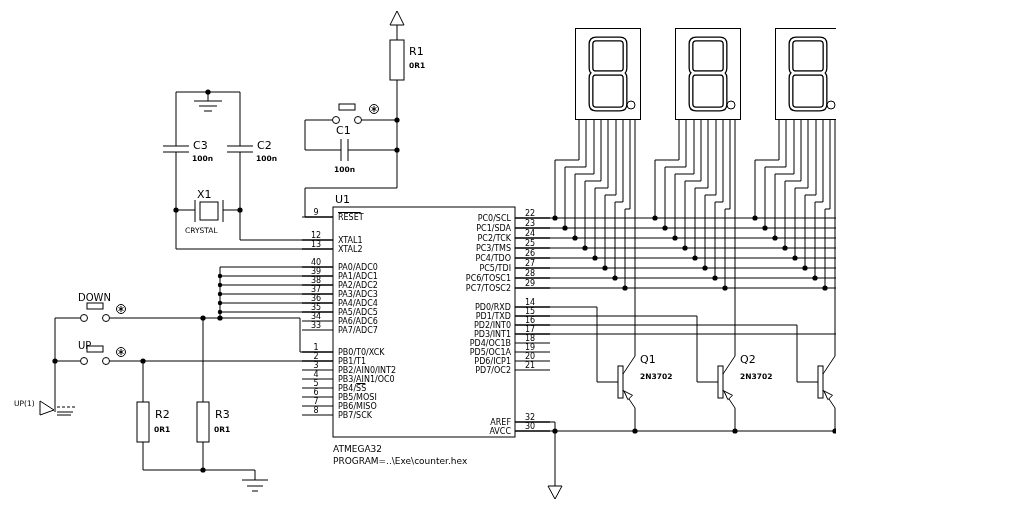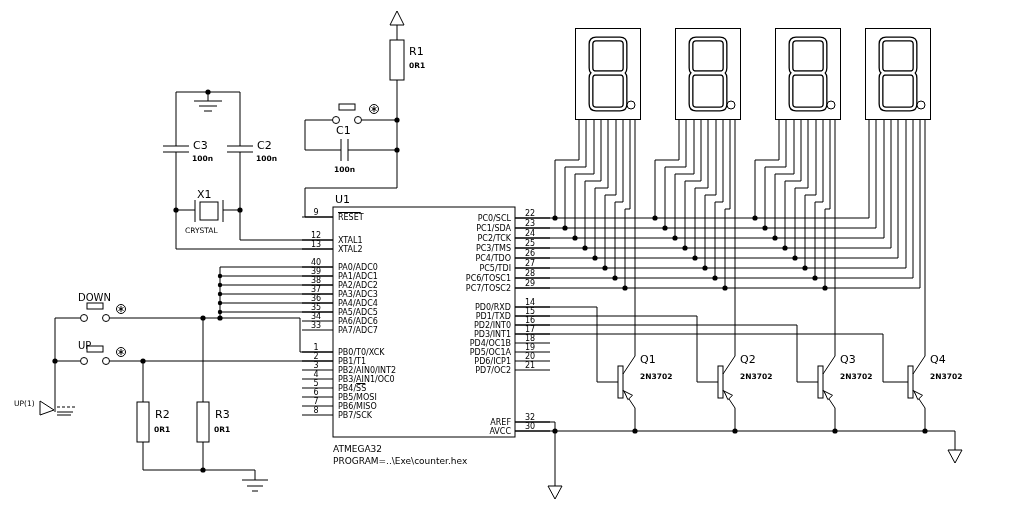--- a/index.html
+++ b/index.html
@@ -1,16 +1,16 @@
 <!DOCTYPE html>
 <html><head>
 <meta charset="utf-8">
 <style>
   html,body{margin:0;padding:0;background:#fff;}
-  #stage{position:relative;width:1011px;height:531px;background:#fff;overflow:hidden;}
+  #stage{position:relative;width:836px;height:531px;background:#fff;overflow:hidden;}
   svg{display:block;}
   .w{stroke:#000;stroke-width:1;fill:none;}
   .comp{stroke:#000;stroke-width:1;fill:#fff;}
   .dot{fill:#000;stroke:none;}
   text{font-family:"DejaVu Sans",sans-serif;fill:#000;}
   .ref{font-size:11px;}
   .val{font-size:7.5px;font-weight:bold;}
   .pin{font-size:8px;}
   .num{font-size:8px;text-anchor:middle;}
   .lbl{font-size:10px;}

